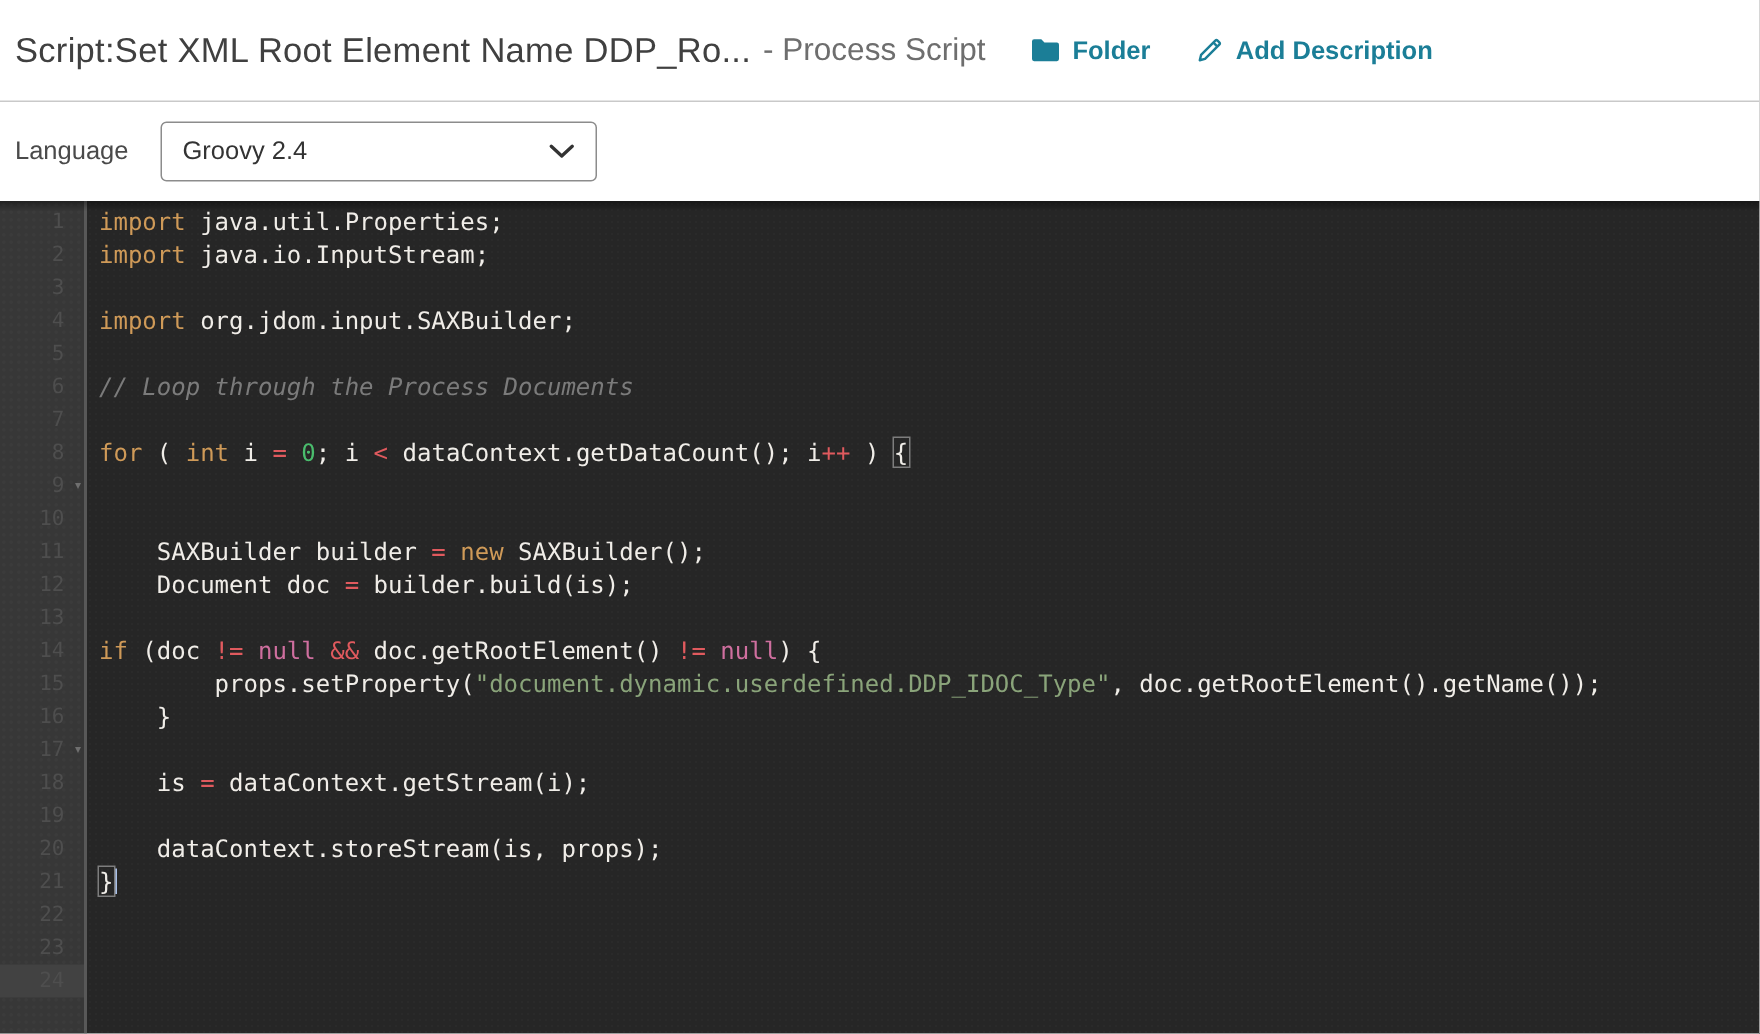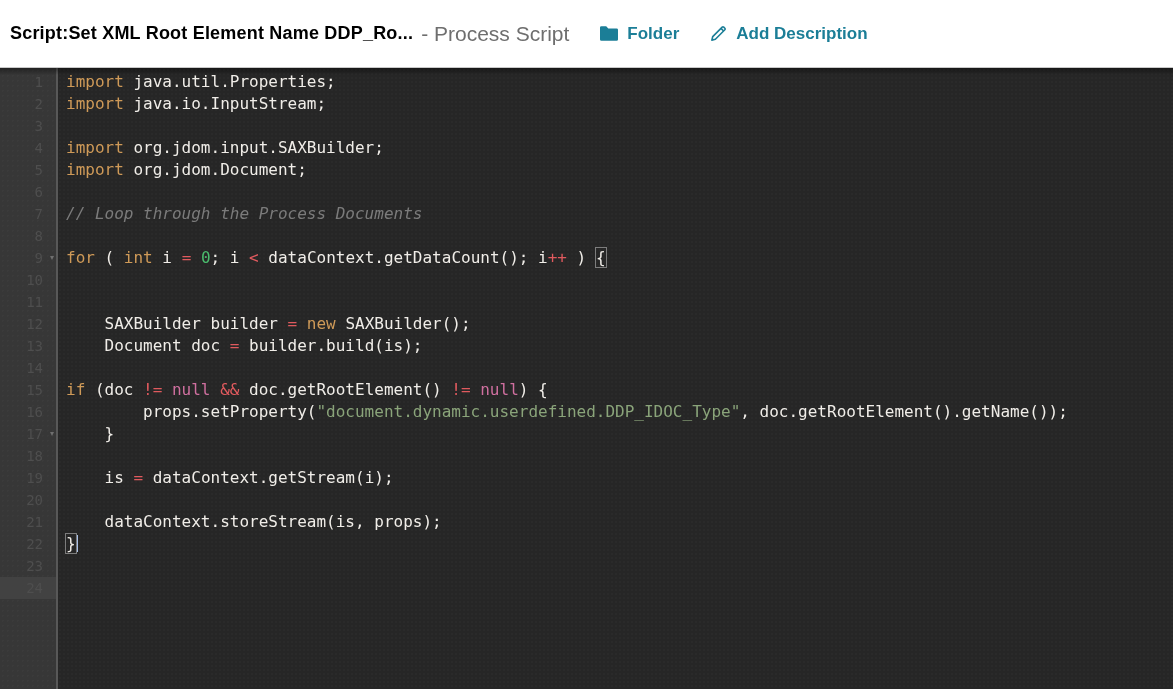--- a/index.html
+++ b/index.html
@@ -5,21 +5,21 @@
   * { margin:0; padding:0; box-sizing:border-box; }
   html,body { width:1173px; height:689px; overflow:hidden; background:#fff; }
   body { font-family:"Liberation Sans", sans-serif; }
   .app { width:1173px; height:689px; display:flex; flex-direction:column; }
 
   
   .header {
     height:68px; background:#fff; border-bottom:1px solid #c9c9c9;
     display:flex; align-items:center; padding:0 12px 0 10px; flex:0 0 auto;
   }
-  .page-title { font-size:18px; font-weight:700; color:#000000; letter-spacing:0.2px; white-space:nowrap; }
+  .page-title { font-size:23px; font-weight:400; color:#404040; letter-spacing:0.2px; white-space:nowrap; }
   .page-subtitle { font-size:21px; color:#6e6e6e; margin-left:8px; white-space:nowrap; }
   .header-action {
     display:flex; align-items:center; gap:8px; margin-left:30px;
     color:var(--accent); font-size:17px; font-weight:700; cursor:pointer; white-space:nowrap;
   }
   .header-action svg { display:block; }
 
   
   .language-row {
     height:66px; background:#fff; display:flex; align-items:center;
@@ -96,20 +96,31 @@
       <span>
         <svg width="19" height="19" viewBox="0 0 20 20" fill="none" stroke="#1b7e97" stroke-width="1.7" stroke-linejoin="round">
           <path d="M3 17 L3.9 13.3 L13.9 3.3 Q14.7 2.5 15.5 3.3 L16.7 4.5 Q17.5 5.3 16.7 6.1 L6.7 16.1 L3 17 Z"></path>
           <path d="M12.6 4.6 L15.4 7.4"></path>
         </svg>
       </span>
       <span>Add Description</span>
     </span>
   </div>
 
+  <div class="language-row">
+    <span class="language-label">Language</span>
+    <div class="select-box">
+      <span class="select-value">Groovy 2.4</span>
+      <span>
+        <svg width="17" height="10" viewBox="0 0 17 10" fill="none" stroke="#333" stroke-width="2.2" stroke-linecap="round" stroke-linejoin="round">
+          <path d="M1.5 1.5 L8.5 8 L15.5 1.5"></path>
+        </svg>
+      </span>
+    </div>
+  </div>
 
   <div class="editor">
     <div class="gutter" id="gutter">
         <div class="gutter-row"><span>1</span></div>
         <div class="gutter-row"><span>2</span></div>
         <div class="gutter-row"><span>3</span></div>
         <div class="gutter-row"><span>4</span></div>
         <div class="gutter-row"><span>5</span></div>
         <div class="gutter-row"><span>6</span></div>
         <div class="gutter-row"><span>7</span></div>
@@ -129,21 +140,20 @@
         <div class="gutter-row"><span>21</span></div>
         <div class="gutter-row"><span>22</span></div>
         <div class="gutter-row"><span>23</span></div>
         <div class="gutter-row active"><span>24</span></div>
       </div>
     <div class="code" id="code">
         <div class="code-row"><span class="tok-kw">import</span><span class="tok-pl"> java.util.Properties;</span></div>
         <div class="code-row"><span class="tok-kw">import</span><span class="tok-pl"> java.io.InputStream;</span></div>
         <div class="code-row"></div>
         <div class="code-row"><span class="tok-kw">import</span><span class="tok-pl"> org.jdom.input.SAXBuilder;</span></div>
-        <div class="code-row"><span class="tok-kw">import</span><span class="tok-pl"> org.jdom.Document;</span></div>
         <div class="code-row"></div>
         <div class="code-row"><span class="tok-com">// Loop through the Process Documents</span></div>
         <div class="code-row"></div>
         <div class="code-row"><span class="tok-kw">for</span><span class="tok-pl"> ( </span><span class="tok-kw">int</span><span class="tok-pl"> i </span><span class="tok-op">=</span><span class="tok-pl"> </span><span class="tok-num">0</span><span class="tok-pl">; i </span><span class="tok-op">&lt;</span><span class="tok-pl"> dataContext.getDataCount(); i</span><span class="tok-op">++</span><span class="tok-pl"> ) </span><span class="tok-brk">{</span></div>
         <div class="code-row"></div>
         <div class="code-row"></div>
         <div class="code-row"><span class="tok-pl">    SAXBuilder builder </span><span class="tok-op">=</span><span class="tok-pl"> </span><span class="tok-kw">new</span><span class="tok-pl"> SAXBuilder();</span></div>
         <div class="code-row"><span class="tok-pl">    Document doc </span><span class="tok-op">=</span><span class="tok-pl"> builder.build(is);</span></div>
         <div class="code-row"></div>
         <div class="code-row"><span class="tok-kw">if</span><span class="tok-pl"> (doc </span><span class="tok-op">!=</span><span class="tok-pl"> </span><span class="tok-nul">null</span><span class="tok-pl"> </span><span class="tok-op">&amp;&amp;</span><span class="tok-pl"> doc.getRootElement() </span><span class="tok-op">!=</span><span class="tok-pl"> </span><span class="tok-nul">null</span><span class="tok-pl">) {</span></div>

